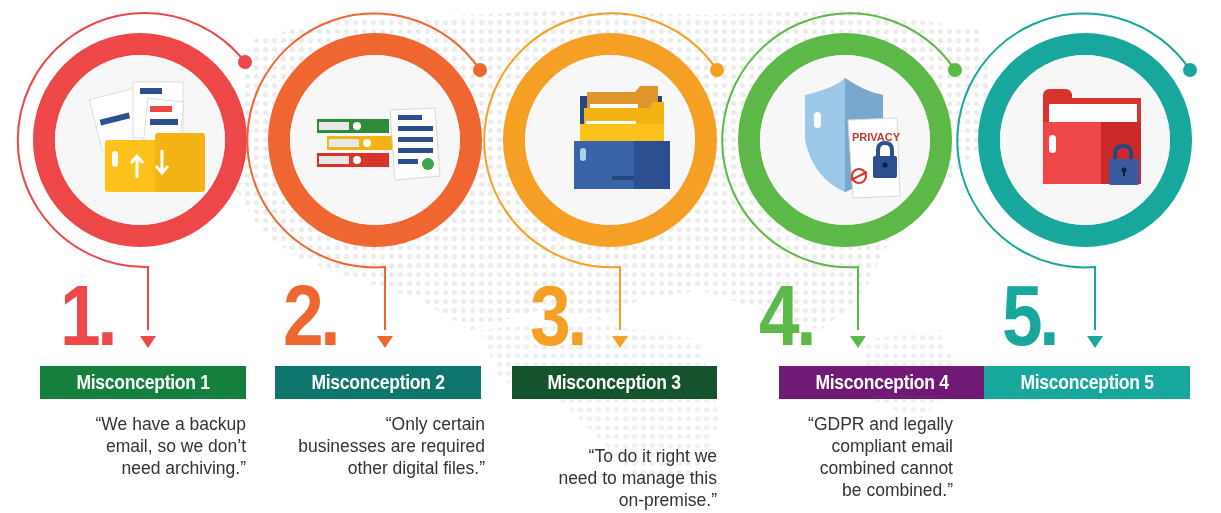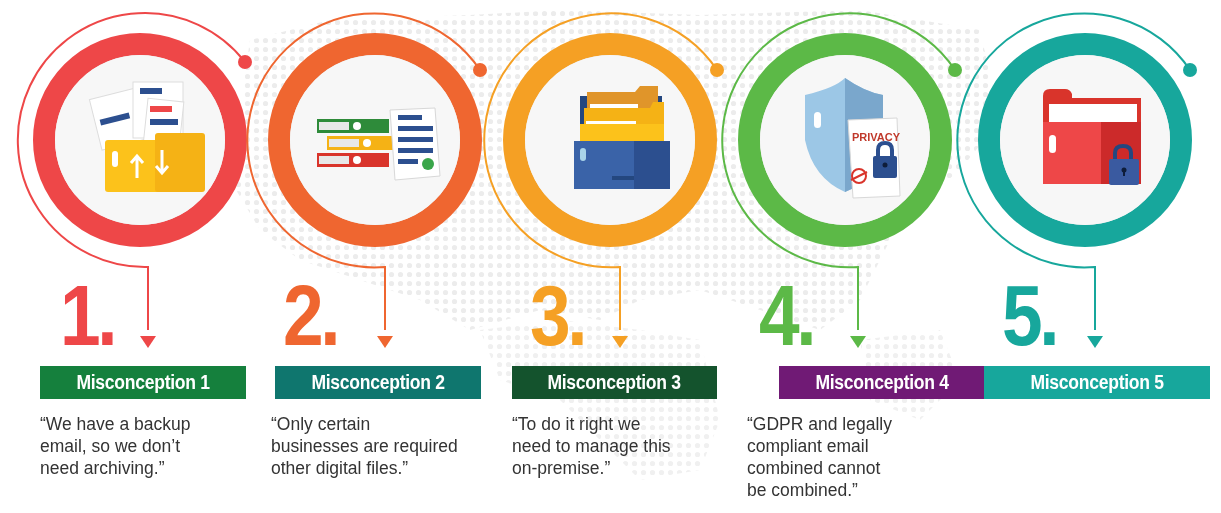--- a/index.html
+++ b/index.html
@@ -3,21 +3,21 @@
 <meta charset="utf-8">
 <style>
   html,body{margin:0;padding:0;background:#ffffff;}
   body{width:1221px;height:513px;position:relative;overflow:hidden;font-family:"Liberation Sans",sans-serif;}
   .dots{position:absolute;left:0;top:0;width:1221px;height:513px;pointer-events:none;}
   .item{position:absolute;top:0;width:240px;height:513px;}
   .art{position:absolute;left:0;top:0;width:240px;height:360px;overflow:visible;}
   .number{position:absolute;top:272px;font-family:"Liberation Sans",sans-serif;font-weight:700;font-size:86px;line-height:86px;letter-spacing:-4px;transform:scaleX(0.85);transform-origin:left top;}
   .badge{position:absolute;top:366px;height:33px;line-height:33px;color:#fff;font-weight:700;font-size:19.5px;text-align:center;letter-spacing:-0.3px;}
   .badge span{display:inline-block;transform:scaleX(0.9);}
-  .quote{position:absolute;top:413px;text-align:left;color:#333;font-size:17.5px;line-height:22px;}
+  .quote{position:absolute;top:413px;text-align:right;color:#333;font-size:17.5px;line-height:22px;}
 </style>
 </head>
 <body>
 
 <svg class="dots" viewBox="0 0 1221 513">
   <defs>
     <pattern id="dp" width="9" height="9" patternUnits="userSpaceOnUse">
       <circle cx="4.5" cy="4.5" r="2.6" fill="#ececec"></circle>
     </pattern>
   </defs>
@@ -110,21 +110,21 @@
       <rect x="116" y="121" width="50" height="4" fill="#fff"></rect>
       <path d="M110 124 L194 124 L194 144 L110 144 Z" fill="#fcc21b"></path>
       <rect x="104" y="141" width="60" height="48" fill="#3a63a8"></rect>
       <rect x="164" y="141" width="36" height="48" fill="#2c4f8f"></rect>
       <rect x="110" y="148" width="6" height="13" rx="3" fill="#a9d4ea"></rect>
       <rect x="142" y="176" width="22" height="4" fill="#24477f"></rect>
     </g>
   </svg>
   <div class="number" style="left:60px;color:#f5a024;">3.</div>
   <div class="badge" style="left:42px;width:205px;background:#14532d;"><span>Misconception 3</span></div>
-  <div class="quote" style="left:42px;width:205px;">
+  <div class="quote" style="left:42px;width:205px;margin-top:32px;">
     <div>“To do it right we</div>
     <div>need to manage this</div>
     <div>on-premise.”</div>
   </div>
 </div>
 
 <div class="item" style="left:705px;">
   <svg class="art" viewBox="0 0 240 360">
     <path d="M250 70 A127 127 0 1 0 153 267 L153 330" fill="none" stroke="#5cb947" stroke-width="2"></path>
     <circle cx="250" cy="70" r="7" fill="#5cb947"></circle>
@@ -169,14 +169,14 @@
       <rect x="98" y="122" width="58" height="62" fill="#ee4748"></rect>
       <rect x="156" y="122" width="40" height="62" fill="#cc2a2a"></rect>
       <rect x="104" y="135" width="7" height="18" rx="3.5" fill="#fff"></rect>
       <path d="M170 160 L170 153 Q170 146 178 146 Q186 146 186 153 L186 160" fill="none" stroke="#24477f" stroke-width="4"></path>
       <rect x="164" y="159" width="30" height="26" rx="2" fill="#3a5aa0"></rect>
       <circle cx="179" cy="170" r="2.5" fill="#0e1d3a"></circle>
       <rect x="178" y="170" width="2" height="6" fill="#0e1d3a"></rect>
     </g>
   </svg>
   <div class="number" style="left:57px;color:#17a79c;">5.</div>
-  <div class="badge" style="left:39px;width:226px;background:#17a79c;"><span>Misconception 5</span></div>
+  <div class="badge" style="left:39px;width:206px;background:#17a79c;"><span>Misconception 5</span></div>
 </div>
 
 </body></html>

